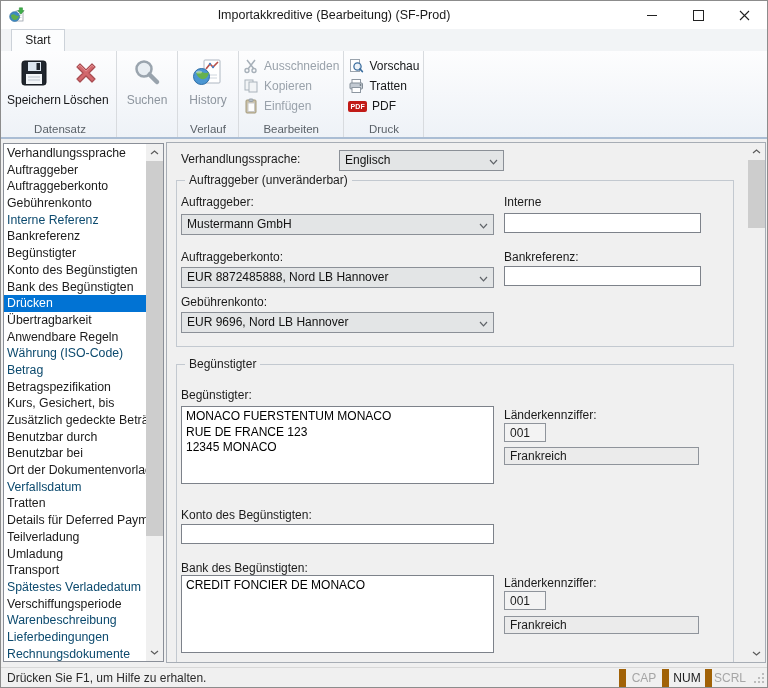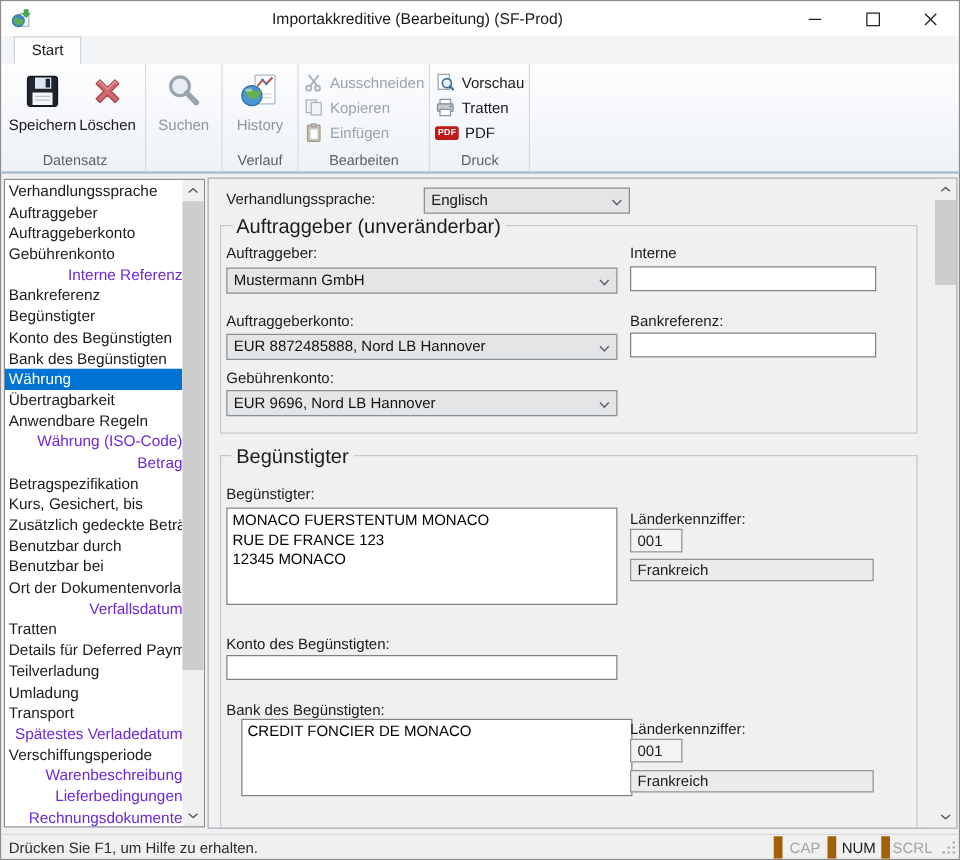--- a/index.html
+++ b/index.html
@@ -26,37 +26,37 @@
   .rcol{display:flex;flex-direction:column;gap:4px;padding-top:5px;}
   .rbtn-small{display:flex;align-items:center;gap:5px;font-size:12px;height:16px;color:#17181a;white-space:nowrap;cursor:default;}
   .rbtn-small.dim{color:#9aa2ab;}
   .pdf-badge{display:inline-block;background:#c11b17;color:#fff;font-size:7px;font-weight:bold;line-height:9px;padding:1px 2px;border-radius:2px;letter-spacing:0.2px;}
 
   
   .main{position:absolute;top:140px;left:0;right:0;bottom:19px;background:#f0f0f0;}
   .listbox{position:absolute;left:2px;top:2px;width:161px;bottom:6px;background:#ffffff;border:1px solid #8a8f98;box-sizing:border-box;overflow:hidden;}
   .list-items{position:absolute;left:0;top:1px;right:17px;bottom:0;overflow:hidden;}
   .li{height:16.7px;line-height:16.6px;font-size:12.3px;padding-left:3px;white-space:nowrap;overflow:hidden;color:#1b1b1b;cursor:default;}
-  .li.red{color:#6d28d9;text-align:right;}
+  .li.red{color:#0c4a6e;}
   .li.selected{background:#0173d4;color:#ffffff;}
 
   .vscroll{position:absolute;top:0;right:0;width:17px;bottom:0;background:#f0f0f0;}
   .sarrow{position:absolute;left:0;width:17px;height:17px;display:flex;align-items:center;justify-content:center;}
   .sarrow.up{top:0;} .sarrow.down{bottom:0;}
   .sthumb{position:absolute;left:0;width:17px;background:#cdcdcd;}
 
   .content{position:absolute;left:165px;top:1px;right:1px;bottom:5px;background:#f0f0f0;border:1px solid #a7adb5;box-sizing:border-box;overflow:hidden;}
   .flabel{position:absolute;font-size:12px;color:#1b1b1b;white-space:nowrap;}
   .combo{position:absolute;height:21px;background:#e3e5e6;border:1px solid #8b9097;box-sizing:border-box;font-size:12px;line-height:19px;padding-left:5px;color:#121212;cursor:default;}
   .combo svg{position:absolute;right:5px;top:8px;}
   .tinput{position:absolute;height:20px;background:#fff;border:1px solid #7d828a;box-sizing:border-box;font-size:12px;padding:0 4px;font-family:inherit;outline:none;}
   .tarea{position:absolute;background:#fff;border:1px solid #7d828a;box-sizing:border-box;font-size:12px;line-height:15.5px;padding:2px 4px;resize:none;font-family:inherit;outline:none;overflow:hidden;}
   .robox{position:absolute;background:#ebebeb;border:1px solid #8f949b;box-sizing:border-box;font-size:12px;padding-left:5px;color:#1b1b1b;display:flex;align-items:center;}
   .groupbox{position:absolute;border:1px solid #c3c9d0;}
-  .glegend{position:absolute;top:-8px;left:8px;background:#f0f0f0;padding:0 4px;font-size:16px;color:#1b1b1b;white-space:nowrap;}
+  .glegend{position:absolute;top:-8px;left:8px;background:#f0f0f0;padding:0 4px;font-size:12px;color:#1b1b1b;white-space:nowrap;}
 
   
   .statusbar{position:absolute;left:0;right:0;bottom:0;height:19px;background:#f0f0f0;border-top:1px solid #d8d8d8;display:flex;align-items:center;font-size:12px;}
   .sb-help{flex:1;padding-left:6px;color:#2a2a2a;}
   .sb-ind{width:36px;text-align:center;color:#a6a6a6;border-left:7px solid #a16207;line-height:18px;}
   .sb-ind.active{color:#1a1a1a;}
   .grip{width:14px;height:14px;margin:0 1px 0 4px;}
 </style>
 </head>
 <body>
@@ -212,21 +212,21 @@
       <div class="list-items">
           <div class="li">Verhandlungssprache</div>
           <div class="li">Auftraggeber</div>
           <div class="li">Auftraggeberkonto</div>
           <div class="li">Gebührenkonto</div>
           <div class="li red">Interne Referenz</div>
           <div class="li">Bankreferenz</div>
           <div class="li">Begünstigter</div>
           <div class="li">Konto des Begünstigten</div>
           <div class="li">Bank des Begünstigten</div>
-          <div class="li selected">Währung</div>
+          <div class="li selected">Drücken</div>
           <div class="li">Übertragbarkeit</div>
           <div class="li">Anwendbare Regeln</div>
           <div class="li red">Währung (ISO-Code)</div>
           <div class="li red">Betrag</div>
           <div class="li">Betragspezifikation</div>
           <div class="li">Kurs, Gesichert, bis</div>
           <div class="li">Zusätzlich gedeckte Beträg</div>
           <div class="li">Benutzbar durch</div>
           <div class="li">Benutzbar bei</div>
           <div class="li">Ort der Dokumentenvorlag</div>
@@ -311,21 +311,21 @@
 12345 MONACO</textarea>
 
       <div class="flabel" style="left:337px;top:265px;">Länderkennziffer:</div>
       <div class="robox" style="left:337px;top:280px;width:42px;height:19px;background:#f3f3f3;">001</div>
       <div class="robox" style="left:337px;top:304px;width:195px;height:18px;">Frankreich</div>
 
       <div class="flabel" style="left:14px;top:365px;">Konto des Begünstigten:</div>
       <input class="tinput" style="left: 14px; top: 381px; width: 313px;" value="">
 
       <div class="flabel" style="left:14px;top:418px;">Bank des Begünstigten:</div>
-      <textarea class="tarea" style="left: 26px; top: 432px; width: 313px; height: 62px;">CREDIT FONCIER DE MONACO</textarea>
+      <textarea class="tarea" style="left: 14px; top: 432px; width: 313px; height: 78px;">CREDIT FONCIER DE MONACO</textarea>
 
       <div class="flabel" style="left:337px;top:433px;">Länderkennziffer:</div>
       <div class="robox" style="left:337px;top:448px;width:42px;height:19px;background:#f3f3f3;">001</div>
       <div class="robox" style="left:337px;top:473px;width:195px;height:18px;">Frankreich</div>
 
       <div class="vscroll">
         <div class="sarrow up">
           <svg width="9" height="5" viewBox="0 0 9 5">
               <polyline points="1,4 4.5,1 8,4" fill="none" stroke="#5b5b5b" stroke-width="1.2"></polyline>
             </svg>

